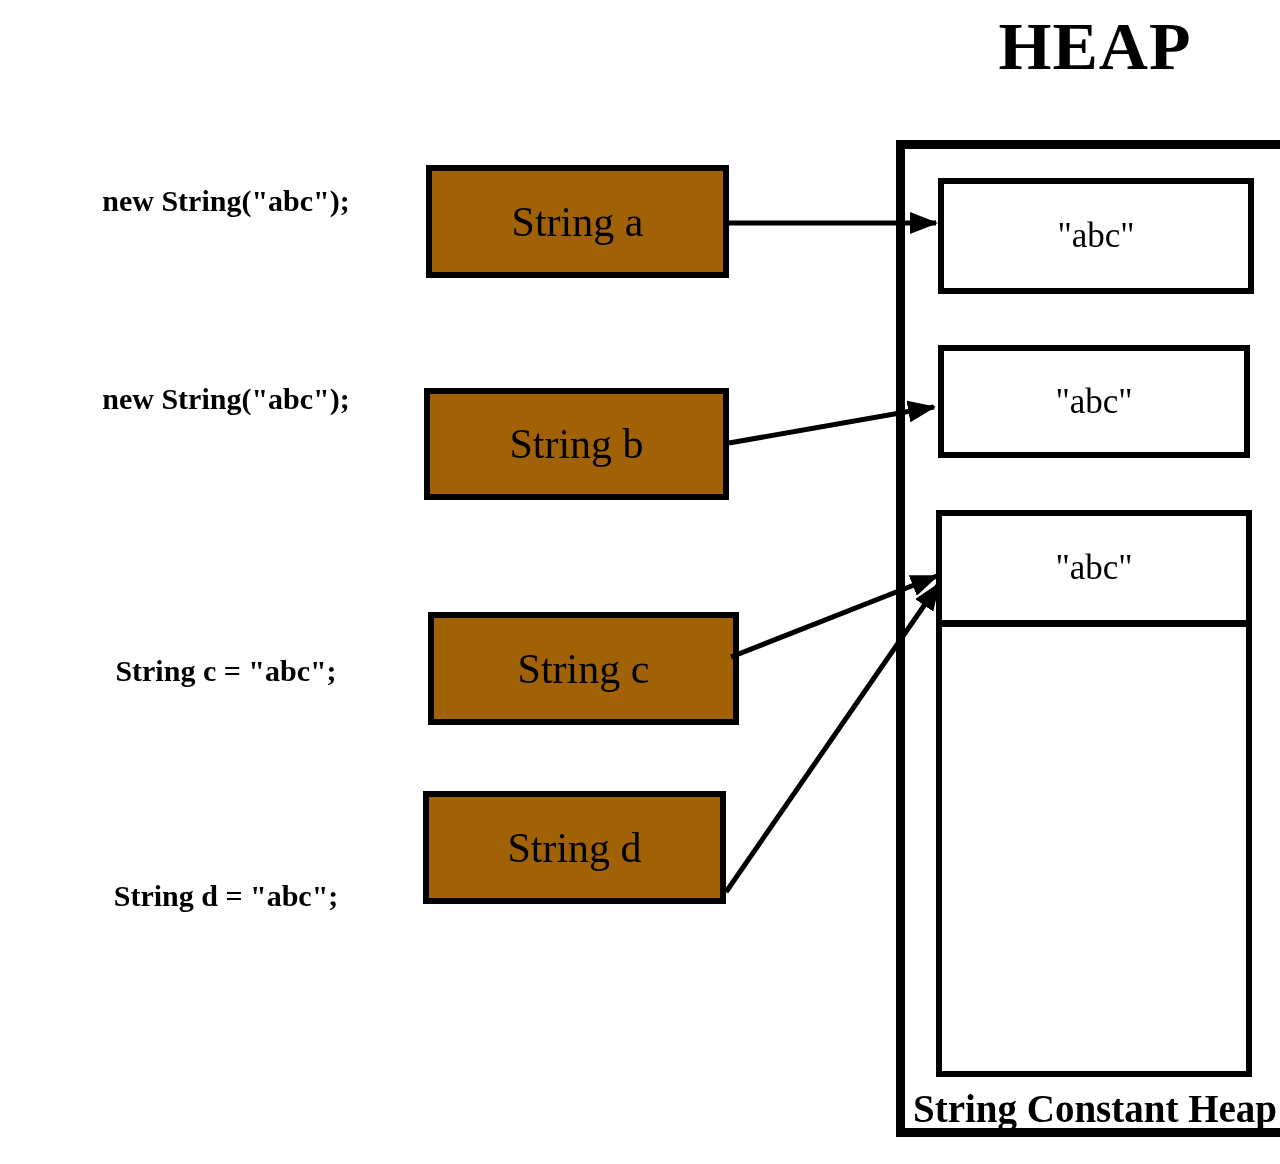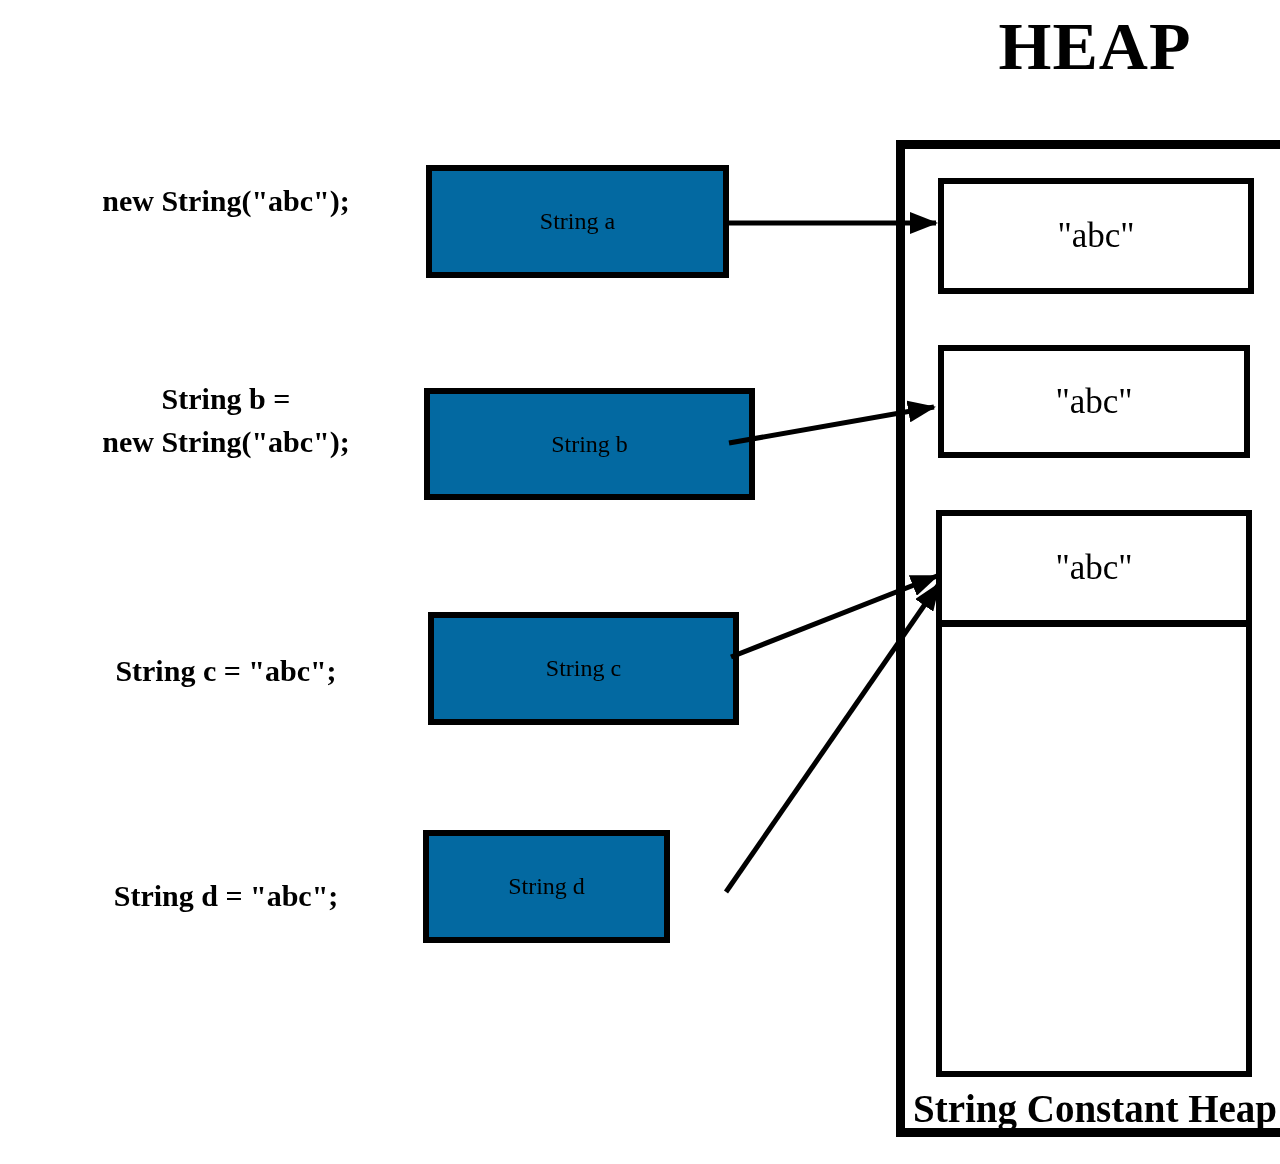--- a/index.html
+++ b/index.html
@@ -38,31 +38,31 @@
     line-height: 43px;
   }
   .stmt span { display: block; }
   .stmt-a { top: 179px; }
   .stmt-b { top: 377px; }
   .stmt-c { top: 649px; }
   .stmt-d { top: 874px; }
   .var-box {
     position: absolute;
     box-sizing: border-box;
-    background: #0369a1;
+    background: #a16207;
     border: 6px solid #000000;
     display: flex;
     align-items: center;
     justify-content: center;
-    font-size: 24px;
+    font-size: 42px;
   }
   .var-a { left: 390px; top: 165px; width: 303px; height: 113px; }
-  .var-b { left: 388px; top: 388px; width: 331px; height: 112px; }
+  .var-b { left: 388px; top: 388px; width: 305px; height: 112px; }
   .var-c { left: 392px; top: 612px; width: 311px; height: 113px; }
-  .var-d { left: 387px; top: 830px; width: 247px; height: 113px; }
+  .var-d { left: 387px; top: 791px; width: 303px; height: 113px; }
   .heap-frame {
     position: absolute;
     left: 860px;
     top: 140px;
     width: 398px;
     height: 997px;
     box-sizing: border-box;
     border: 9px solid #000000;
     background: #ffffff;
   }
@@ -117,21 +117,20 @@
 <body>
 
 <div class="canvas">
 
   <div class="heap-title">HEAP</div>
 
   <div class="stmt stmt-a">
     <span>new String("abc");</span>
   </div>
   <div class="stmt stmt-b">
-    <span>String b =</span>
     <span>new String("abc");</span>
   </div>
   <div class="stmt stmt-c">
     <span>String c = "abc";</span>
   </div>
   <div class="stmt stmt-d">
     <span>String d = "abc";</span>
   </div>
 
   <div class="var-box var-a">

